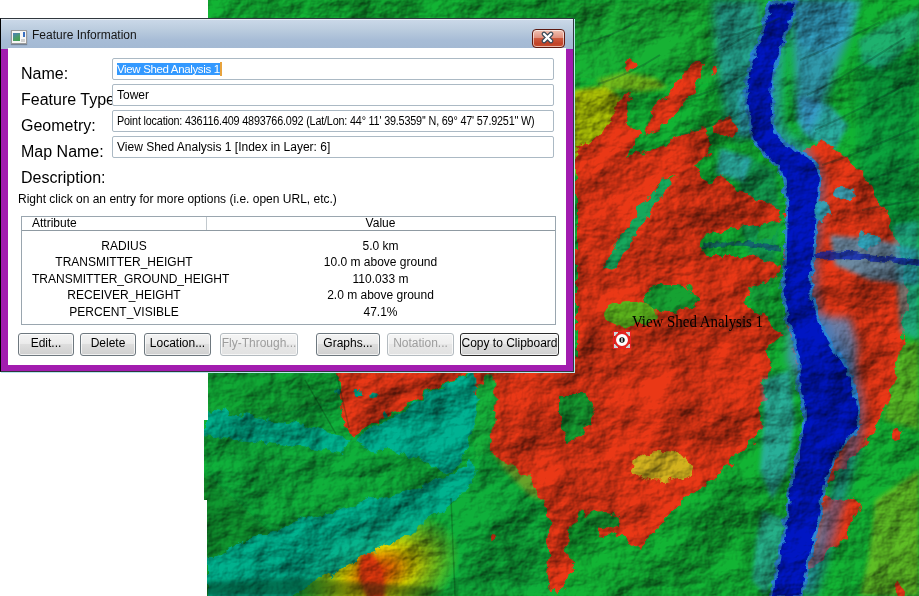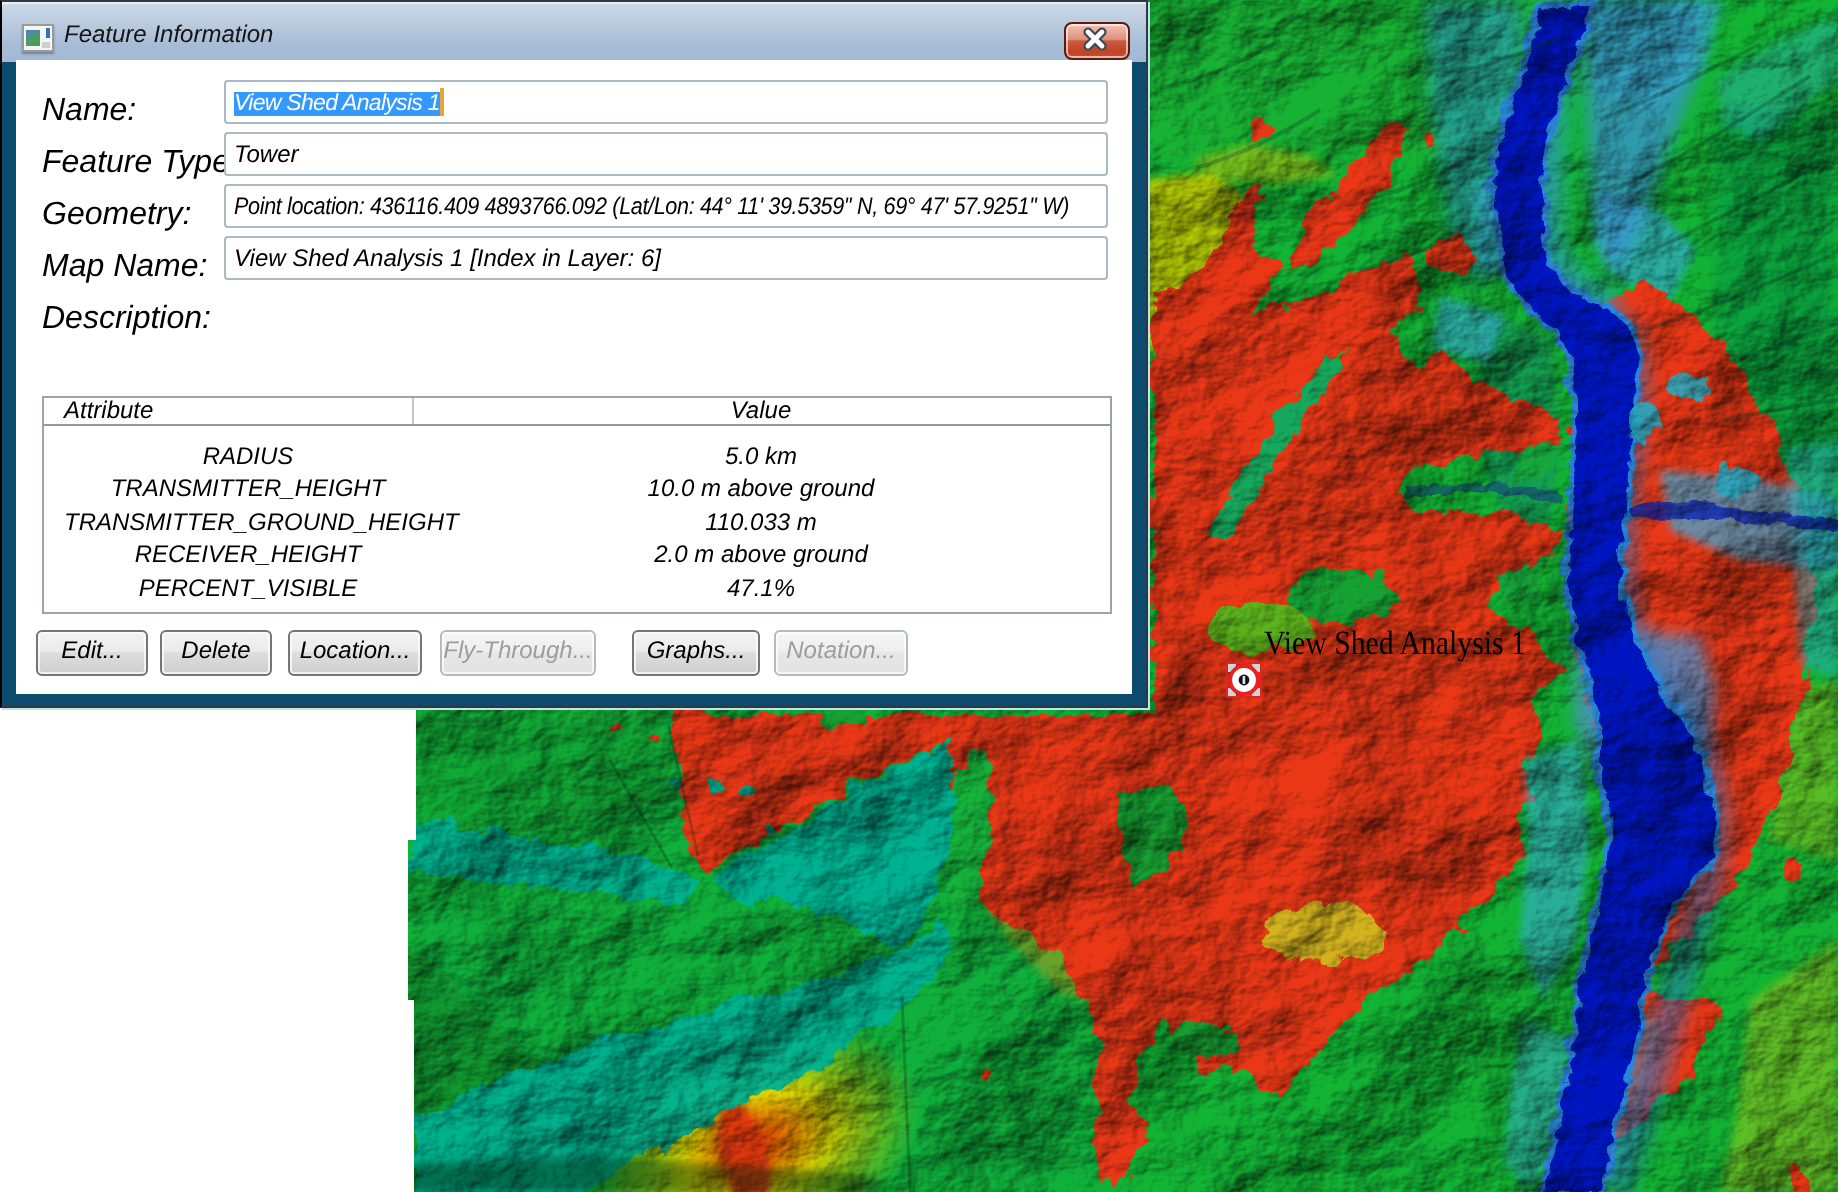--- a/index.html
+++ b/index.html
@@ -1,22 +1,22 @@
 <!DOCTYPE html>
 <html><head>
 <meta charset="utf-8">
 <style>
 html,body{margin:0;padding:0;}
 body{width:919px;height:596px;overflow:hidden;position:relative;background:#ffffff;
  font-family:"Liberation Sans",sans-serif;}
 #map{position:absolute;left:0;top:0;width:919px;height:596px;z-index:1;}
 
-#dlg{position:absolute;left:0;top:0;width:572px;height:352px;z-index:10;
- background:#0c4a6e;border:1px solid #30373e;border-left:1px solid #000;
- box-shadow:1px 1px 0 #b8e8ee;font-style:italic;}
+#dlg{position:absolute;left:0;top:18px;width:572px;height:352px;z-index:10;
+ background:#a21caf;border:1px solid #30373e;border-left:1px solid #000;
+ box-shadow:1px 1px 0 #b8e8ee;}
 #tb{position:absolute;left:0;top:0;width:572px;height:29px;
  background:linear-gradient(#cad8e8 0%,#bccddf 30%,#a7bcd6 70%,#a3b9d3 100%);
  border-top:1px solid #e8eef5;}
 #ttl{position:absolute;left:31px;top:8px;font-size:12px;color:#151515;}
 #ico{position:absolute;left:10px;top:10px;width:14px;height:12px;background:#f6f6f6;
  border:1px solid #9a9a9a;box-shadow:0 1px 1px rgba(0,0,0,.3);}
 #ico .m{position:absolute;left:1px;top:2px;width:7px;height:8px;
  background:linear-gradient(150deg,#4f7fc0,#4a9e62 60%,#3f9e4f);}
 #ico .b{position:absolute;right:1px;top:1px;width:2px;height:5px;background:#3a6fc0;}
 #ico .l{position:absolute;right:1px;bottom:1px;width:4px;height:3px;background:#cfcfcf;}
@@ -241,20 +241,21 @@
  <div id="client">
   <div class="lab" style="top:17px;">Name:</div>
   <div class="lab" style="top:43px;">Feature Type:</div>
   <div class="lab" style="top:69px;">Geometry:</div>
   <div class="lab" style="top:95px;">Map Name:</div>
   <div class="lab" style="top:121px;">Description:</div>
   <div class="fld" style="top:10px;"><span class="sel" style="font-size:11.5px;letter-spacing:-0.35px;">View Shed Analysis 1</span><span class="caret"></span></div>
   <div class="fld" style="top:36px;">Tower</div>
   <div class="fld" style="top:62px;"><span style="display:inline-block;transform:scaleX(0.9);transform-origin:0 50%;letter-spacing:-0.2px;white-space:nowrap;">Point location: 436116.409 4893766.092 (Lat/Lon: 44° 11' 39.5359'' N, 69° 47' 57.9251'' W)</span></div>
   <div class="fld" style="top:88px;">View Shed Analysis 1 [Index in Layer: 6]</div>
+  <div id="rc">Right click on an entry for more options (i.e. open URL, etc.)</div>
   <div id="tbl">
    <div class="hdr">
           <div class="c1">Attribute</div>
           <div class="c2">Value</div>
           <div class="vln"></div>
         </div>
    <div class="trow" style="top:22px;">
           <span class="a">RADIUS</span>
           <span class="v">5.0 km</span>
         </div>
@@ -274,14 +275,15 @@
           <span class="a">PERCENT_VISIBLE</span>
           <span class="v">47.1%</span>
         </div>
   </div>
   <div class="btn" style="left:10px;width:54px;">Edit...</div>
   <div class="btn" style="left:72px;width:54px;">Delete</div>
   <div class="btn" style="left:136px;width:65px;">Location...</div>
   <div class="btn dis" style="left:212px;width:76px;">Fly-Through...</div>
   <div class="btn" style="left:308px;width:62px;">Graphs...</div>
   <div class="btn dis" style="left:379px;width:65px;">Notation...</div>
+  <div class="btn def" style="left:452px;width:97px;">Copy to Clipboard</div>
  </div>
 </div>
 
 </body></html>

